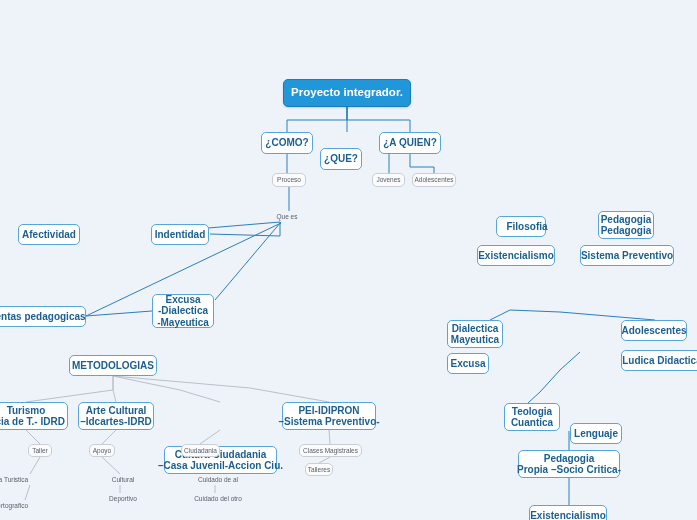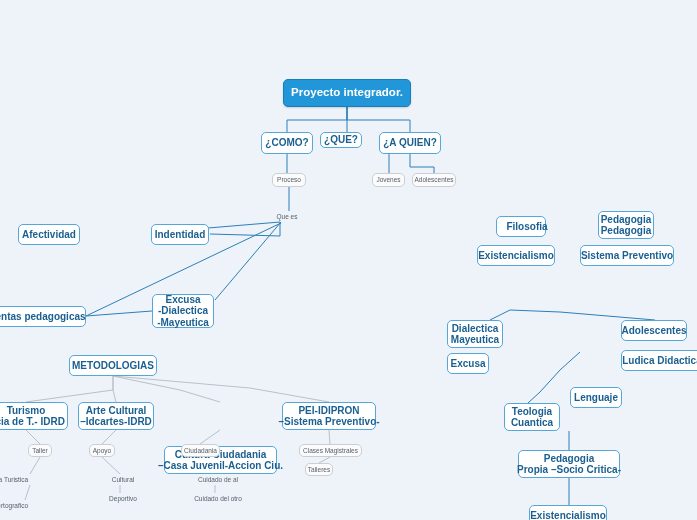--- a/index.html
+++ b/index.html
@@ -108,21 +108,21 @@
         <path d="M200,457 L215,474"></path>
         <path d="M330,457 L319,463"></path>
         <path d="M30,485 L25,500"></path>
         <path d="M120,485 L120,493"></path>
         <path d="M215,485 L215,493"></path>
       </g>
   </svg>
   <div id="nodes">
       <div class="node n-root" style="left: 283px; top: 79px; width: 128px; height: 28px;">Proyecto integrador.</div>
       <div class="node n-box" style="left: 261px; top: 132px; width: 52px; height: 22px;">¿COMO?</div>
-      <div class="node n-box" style="left: 320px; top: 132px; width: 42px; height: 16px;">¿QUE?</div>
+      <div class="node n-box" style="left: 320px; top: 148px; width: 42px; height: 22px;">¿QUE?</div>
       <div class="node n-box" style="left: 379px; top: 132px; width: 62px; height: 22px;">¿A QUIEN?</div>
       <div class="node n-leaf" style="left: 272px; top: 173px; width: 34px; height: 14px;">Proceso</div>
       <div class="node n-leaf" style="left: 372px; top: 173px; width: 33px; height: 14px;">Jovenes</div>
       <div class="node n-leaf" style="left: 412px; top: 173px; width: 44px; height: 14px;">Adolescentes</div>
       <div class="node n-plain" style="left: 272px; top: 211px; width: 30px; height: 11px;">Que es</div>
       <div class="node n-box" style="left: 18px; top: 224px; width: 62px; height: 21px;">Afectividad</div>
       <div class="node n-box" style="left: 151px; top: 224px; width: 58px; height: 21px;">Indentidad</div>
       <div class="node n-box" style="left: -16px; top: 306px; width: 102px; height: 21px;">...ientas pedagogicas</div>
       <div class="node n-box" style="left: 152px; top: 294px; width: 62px; height: 34px;">Excusa
 -Dialectica
@@ -152,18 +152,18 @@
 Pedagogia</div>
       <div class="node n-box" style="left: 477px; top: 245px; width: 78px; height: 21px;">Existencialismo</div>
       <div class="node n-box" style="left: 580px; top: 245px; width: 94px; height: 21px;">Sistema Preventivo</div>
       <div class="node n-box" style="left: 447px; top: 320px; width: 56px; height: 28px;">Dialectica
 Mayeutica</div>
       <div class="node n-box" style="left: 621px; top: 320px; width: 66px; height: 21px;">Adolescentes</div>
       <div class="node n-box" style="left: 447px; top: 353px; width: 42px; height: 21px;">Excusa</div>
       <div class="node n-box" style="left: 621px; top: 350px; width: 82px; height: 21px;">Ludica Didactica</div>
       <div class="node n-box" style="left: 504px; top: 403px; width: 56px; height: 28px;">Teologia
 Cuantica</div>
-      <div class="node n-box" style="left: 570px; top: 387px; width: 52px; height: 21px;">Lenguaje</div>
+      <div class="node n-box" style="left: 570px; top: 423px; width: 52px; height: 21px;">Lenguaje</div>
       <div class="node n-box" style="left: 518px; top: 450px; width: 102px; height: 28px;">Pedagogia
 Propia –Socio Critica-</div>
       <div class="node n-box" style="left: 529px; top: 505px; width: 78px; height: 21px;">Existencialismo</div>
     </div>
 </div>
 
 </body></html>

